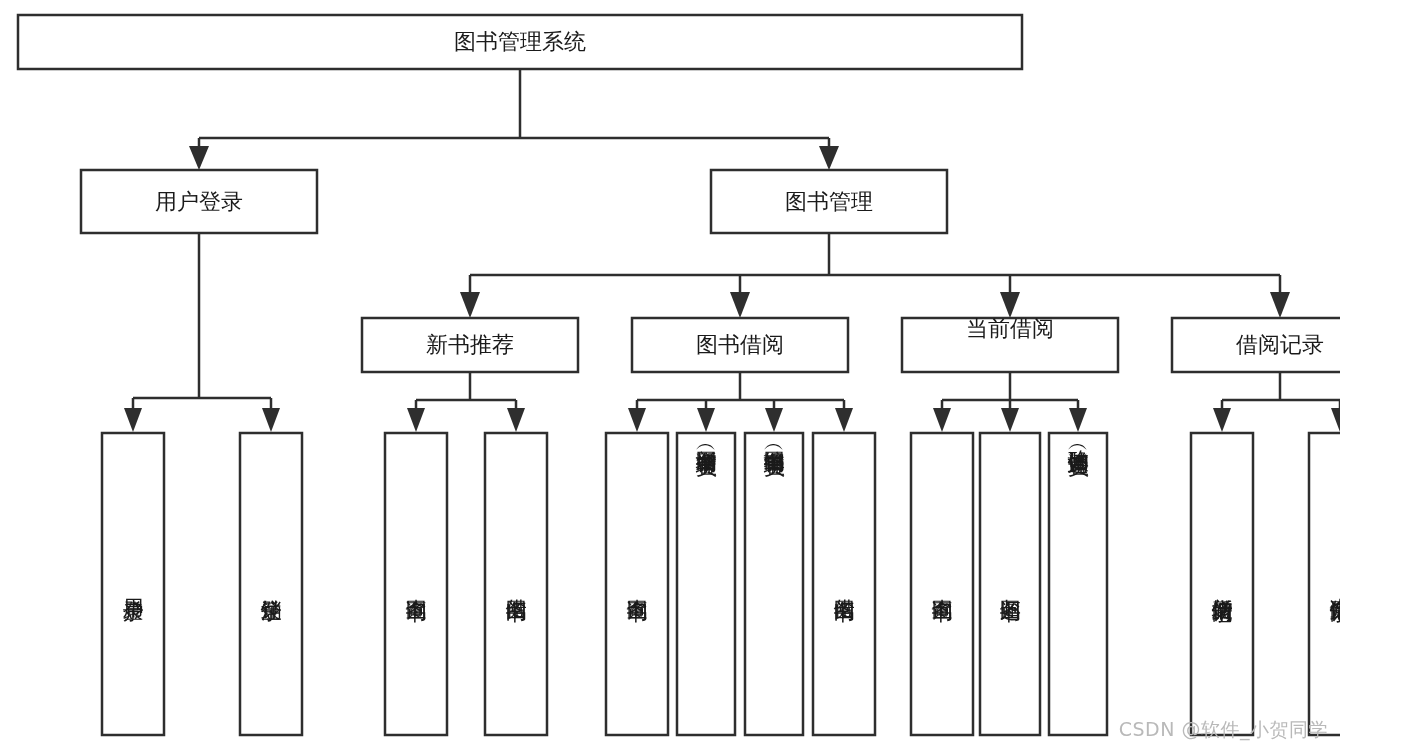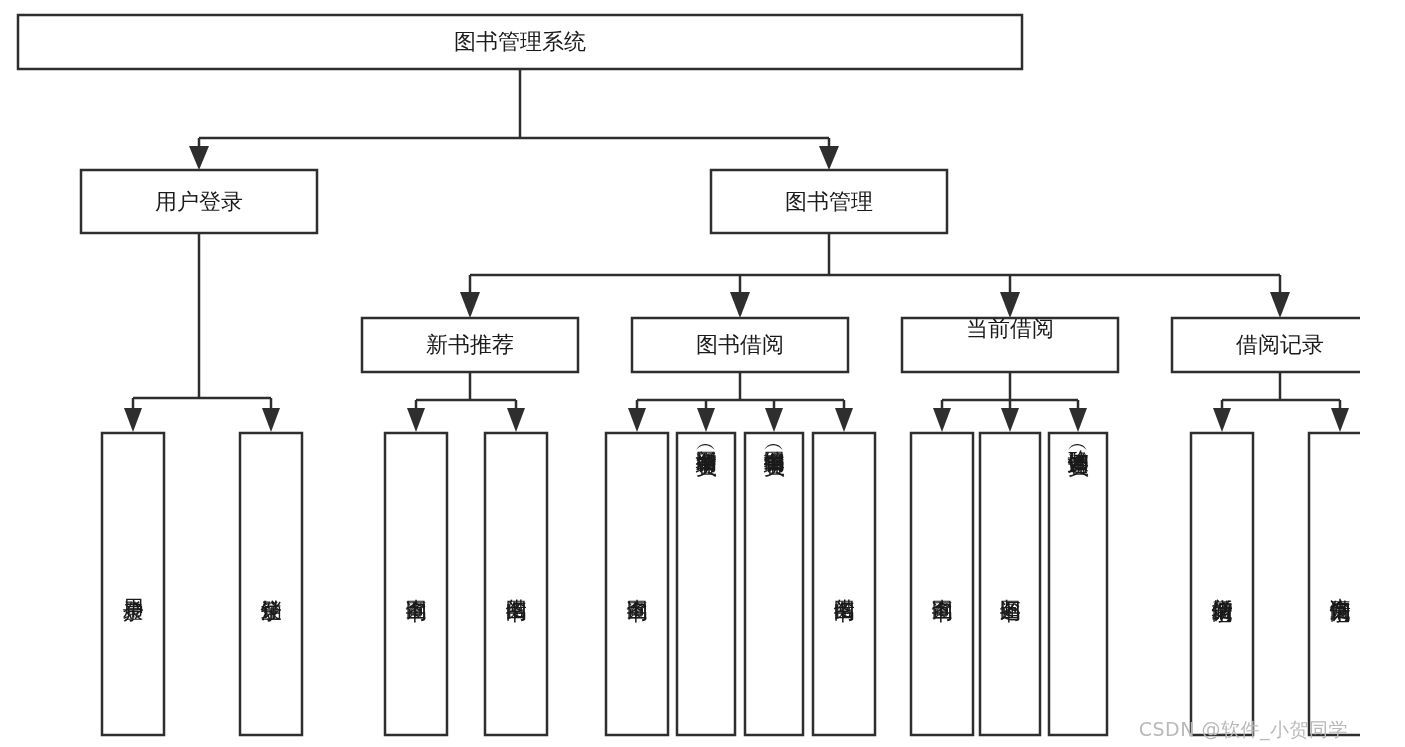--- a/index.html
+++ b/index.html
@@ -9,21 +9,20 @@
   }
   body {
     font-family: "DejaVu Sans", "Liberation Sans", sans-serif;
   }
   #canvas {
     position: relative;
     width: 1340px;
     height: 747px;
     background: #ffffff;
     overflow: hidden;
-    padding-left: 20px;
   }
   svg#diagram {
     position: absolute;
     left: 0;
     top: 0;
     width: 1405px;
     height: 747px;
   }
   .node-box {
     fill: #ffffff;

